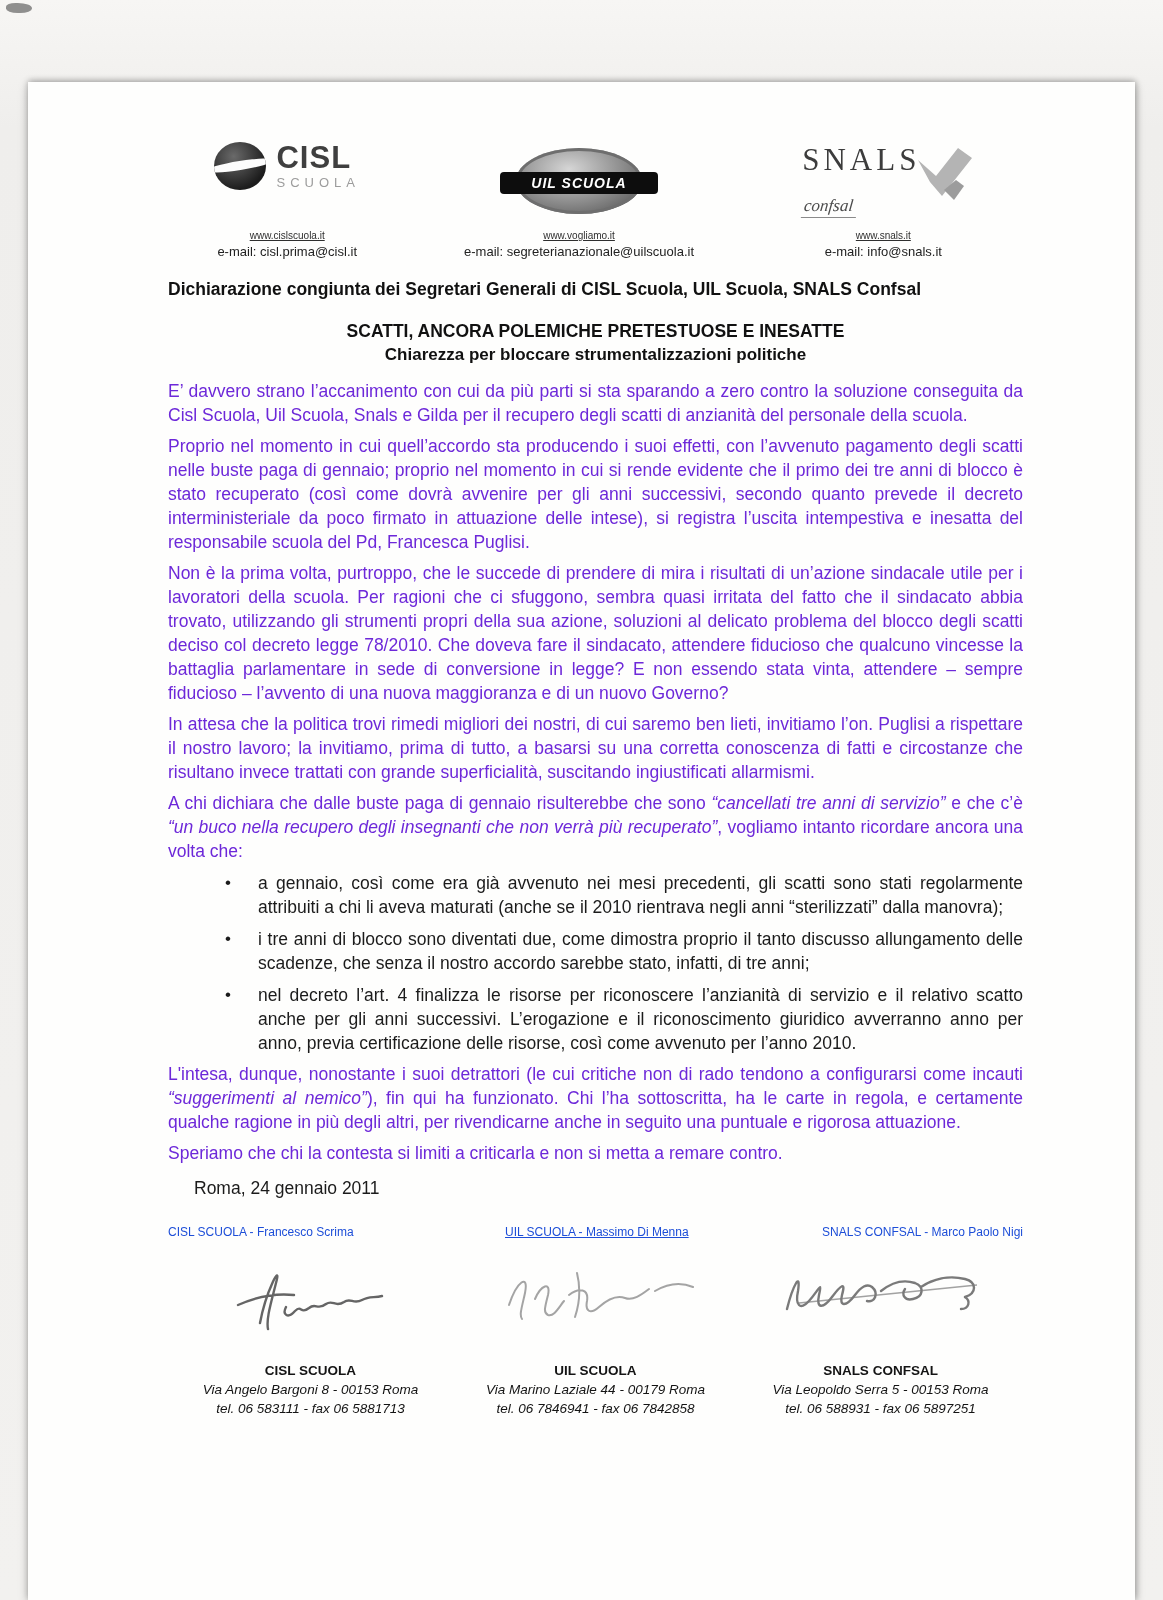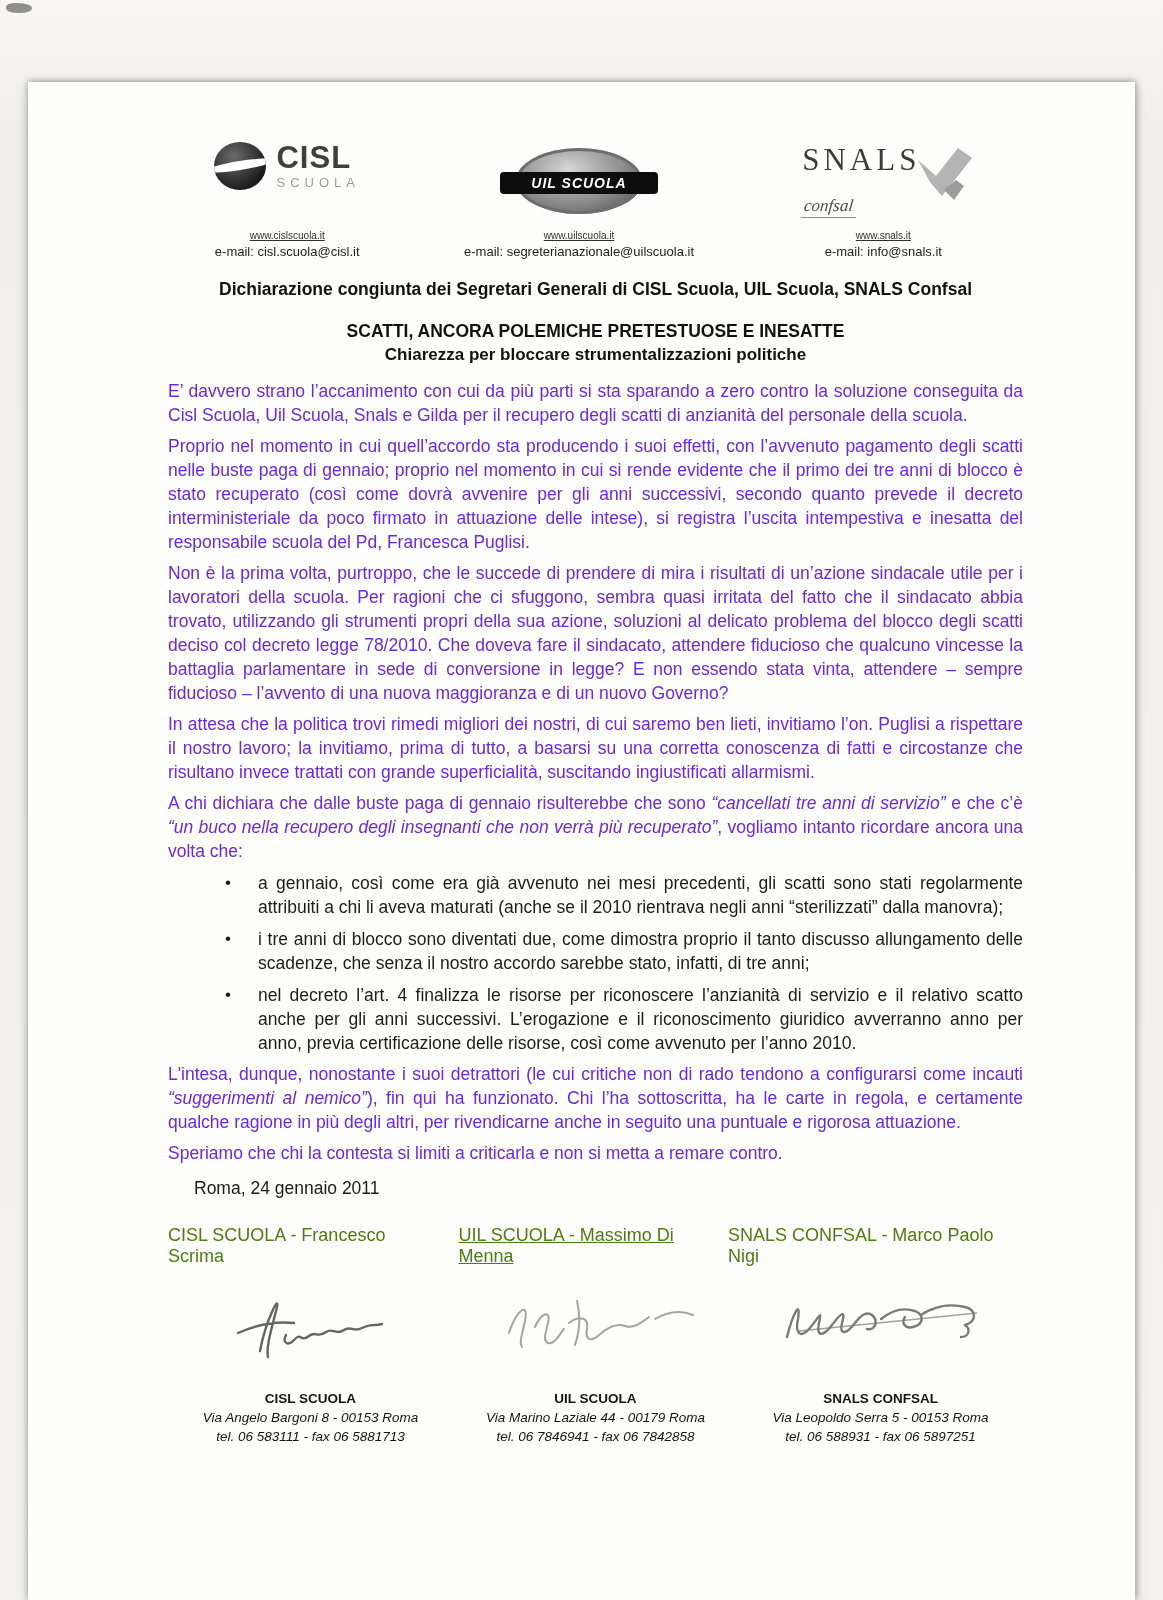--- a/index.html
+++ b/index.html
@@ -56,37 +56,37 @@
   
   .snals-logo { position:relative; display:inline-block; text-align:left; padding-right:44px; margin-top:2px; }
   .snals-name { font-family:"Liberation Serif", serif; font-size:31px; letter-spacing:4px;
     color:#3c3c3c; line-height:32px;text-align:center; }
   .snals-sub { font-family:"Liberation Serif", serif; font-style:italic; font-size:17px; color:#4c4c4c;
     border-bottom:1px solid #8a8a8a; display:inline-block; padding:0 4px 1px 2px; transform:skewX(-6deg);
     margin-top:2px; }
   .snals-mark { position:absolute; right:-14px; top:2px; }
 
   
-  .doc-title { text-align:center; font-weight:bold; font-size:17.5px; margin-top:20px; color:#111; }
+  .doc-title { text-align:left; font-weight:bold; font-size:17.5px; margin-top:20px; color:#111; }
   .headline { text-align:center; font-weight:bold; margin-top:20px; color:#111; }
   .headline-1 { font-size:17.5px; line-height:23px; }
   .headline-2 { font-size:17px; line-height:23px; }
 
   
   .body-text { margin-top:8px; }
   .para { font-size:17.5px; line-height:24px; text-align:justify; margin-top:7px; color:#6d28d9; }
   .para em { font-style:italic; }
   .first-para { margin-top:13px; }
   ul.bullets { margin-top:7px; list-style:none; padding-left:90px; }
   ul.bullets li { position:relative; font-size:17.5px; line-height:24px; text-align:justify; margin-top:8px; color:#1b1b1b; }
   ul.bullets li::before { content:"\2022"; position:absolute; left:-33px; top:0; font-size:17px; }
   .dateline { font-size:17.5px; margin-top:13px; color:#1b1b1b;margin-left:26px; }
 
   
-  .sig-names { display:flex; justify-content:space-between; margin-top:26px; font-size:18px; color:#4d7c0f; }
+  .sig-names { display:flex; justify-content:space-between; margin-top:26px; font-size:12px; color:#1d4ed8; }
   .sig-names .sn-2 { margin-left:18px;text-decoration:underline; }
   .sig-row { display:flex; justify-content:space-between; margin-top:4px; height:96px; }
   .sig-cell { width:300px; display:flex; justify-content:center; align-items:center; }
   .sig-cell svg { display:block; }
 
   
   .doc-footer { display:grid; grid-template-columns:1fr 1fr 1fr; margin-top:22px; }
   .foot-col { text-align:center; font-size:13.5px; line-height:19px; color:#141414; }
   .foot-org { font-weight:bold; }
   .foot-addr, .foot-tel { font-style:italic; }
@@ -104,33 +104,33 @@
       <div class="logo-box">
         <div class="cisl-logo">
           <div class="cisl-globe"></div>
           <div class="cisl-text">
             <div class="cisl-name">CISL</div>
             <div class="cisl-sub">SCUOLA</div>
           </div>
         </div>
       </div>
       <div class="site">www.cislscuola.it</div>
-      <div class="email">e-mail: cisl.scuola@cisl.it</div>
+      <div class="email">e-mail: cisl.prima@cisl.it</div>
     </div>
 
     <div class="lh-col lh-col-2">
       <div class="logo-box">
         <div class="uil-logo">
           <div class="uil-ellipse"></div>
           <div class="uil-band">
             <span>UIL SCUOLA</span>
           </div>
         </div>
       </div>
-      <div class="site">www.uilscuola.it</div>
+      <div class="site">www.vogliamo.it</div>
       <div class="email">e-mail: segreterianazionale@uilscuola.it</div>
     </div>
 
     <div class="lh-col lh-col-3">
       <div class="logo-box">
         <div class="snals-logo">
           <div class="snals-name">SNALS</div><br>
           <div class="snals-sub">confsal</div>
           <span class="snals-mark">
             <svg width="64" height="58" viewBox="0 0 64 58">

